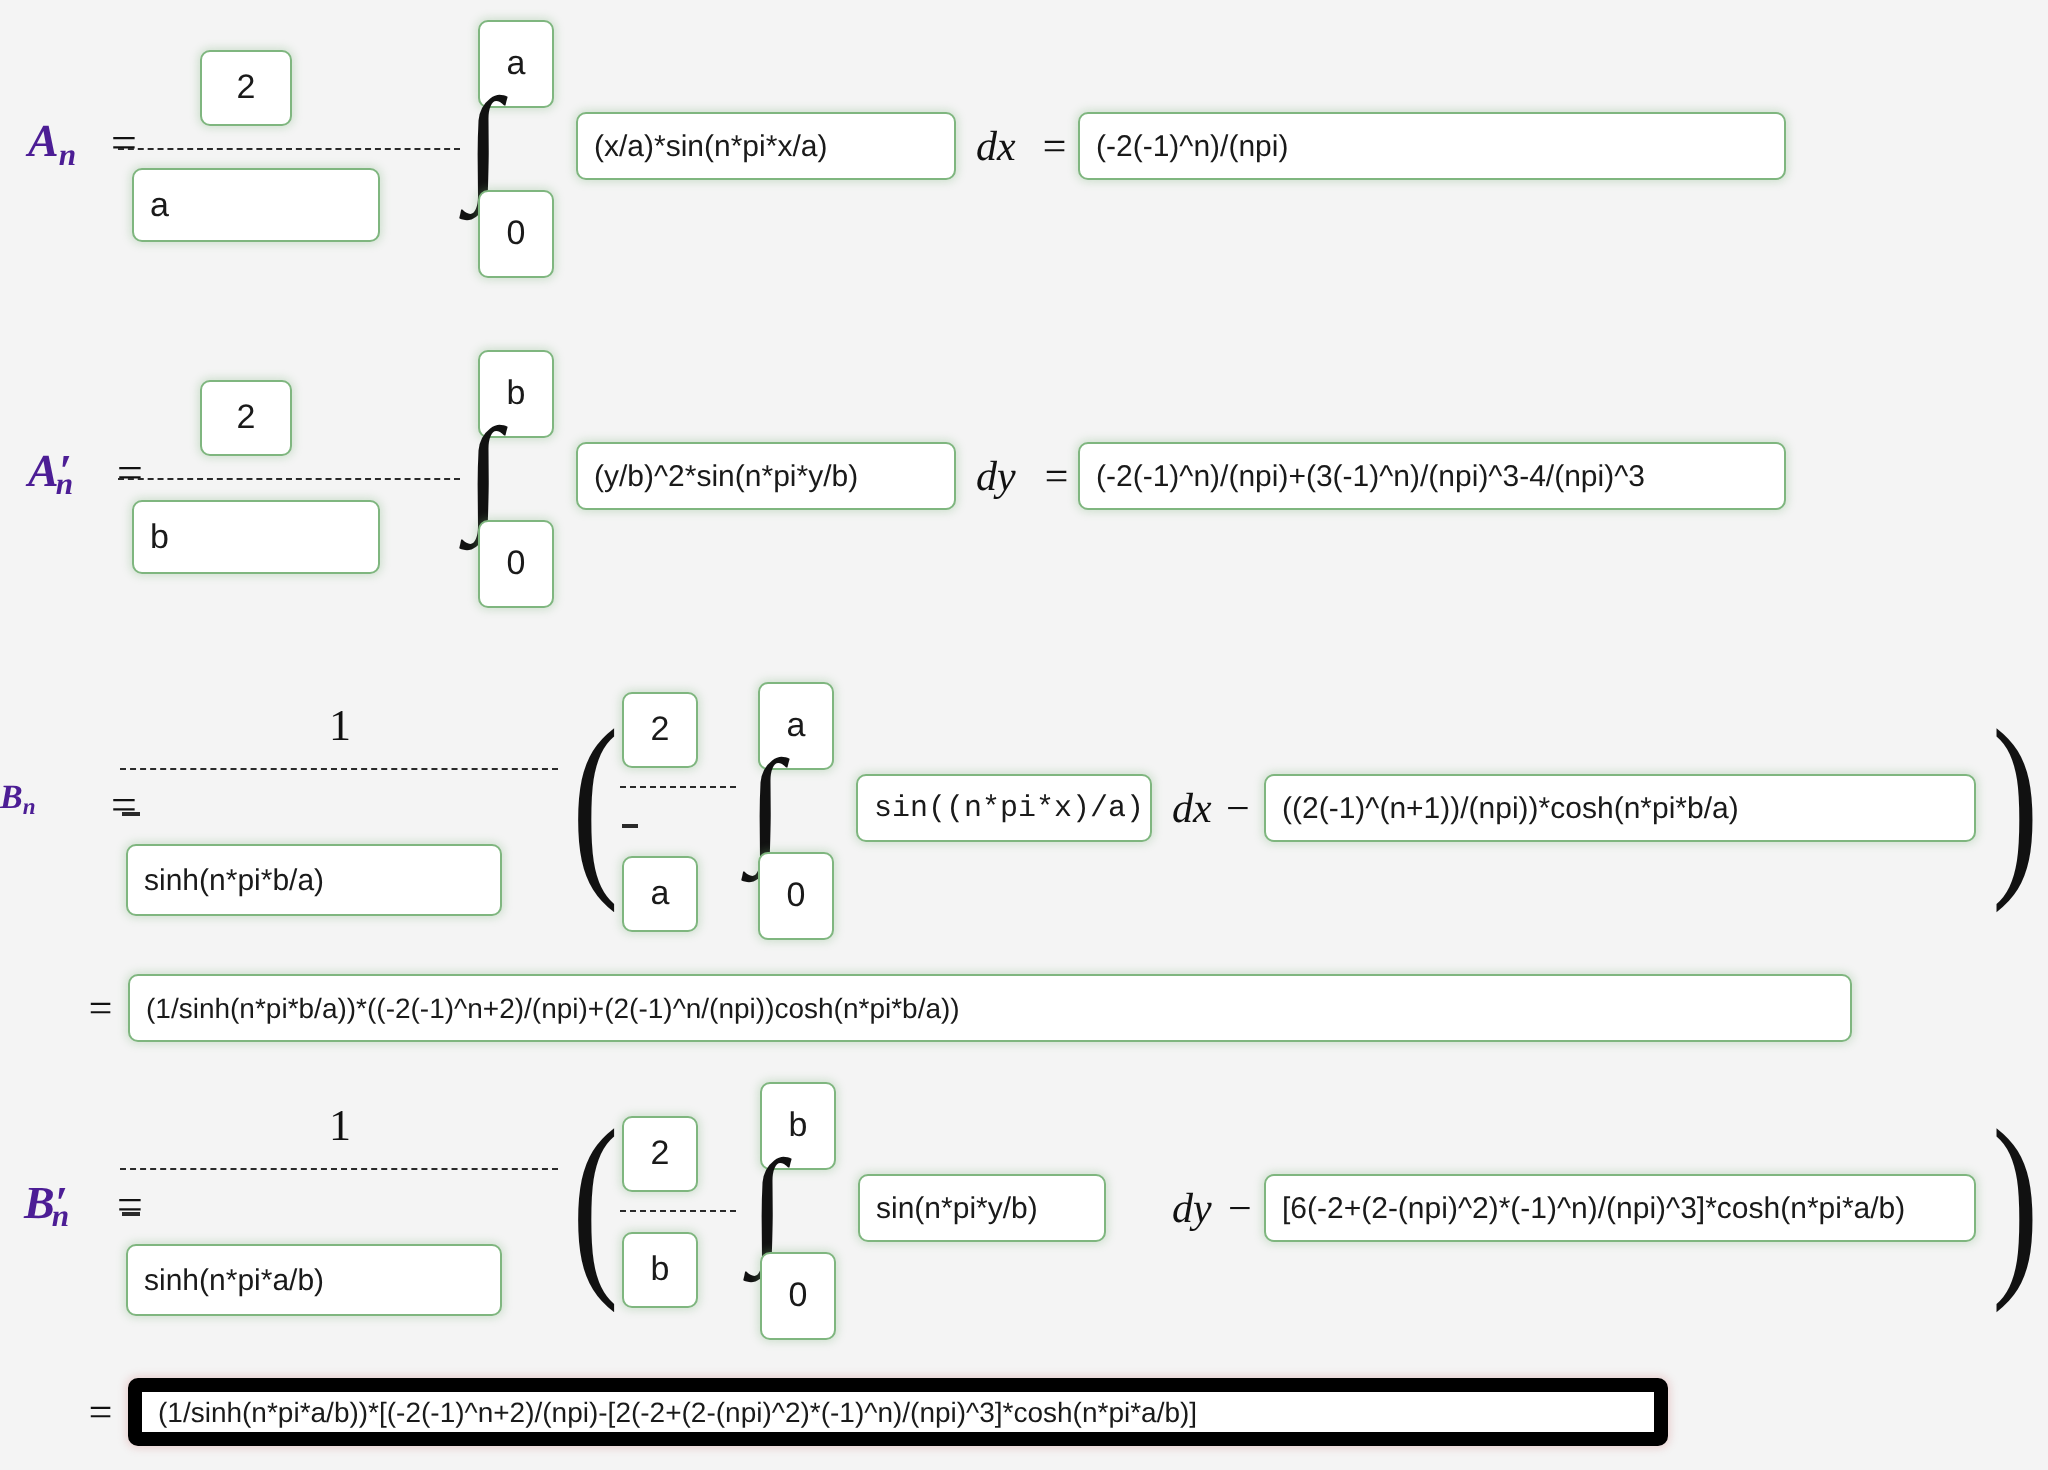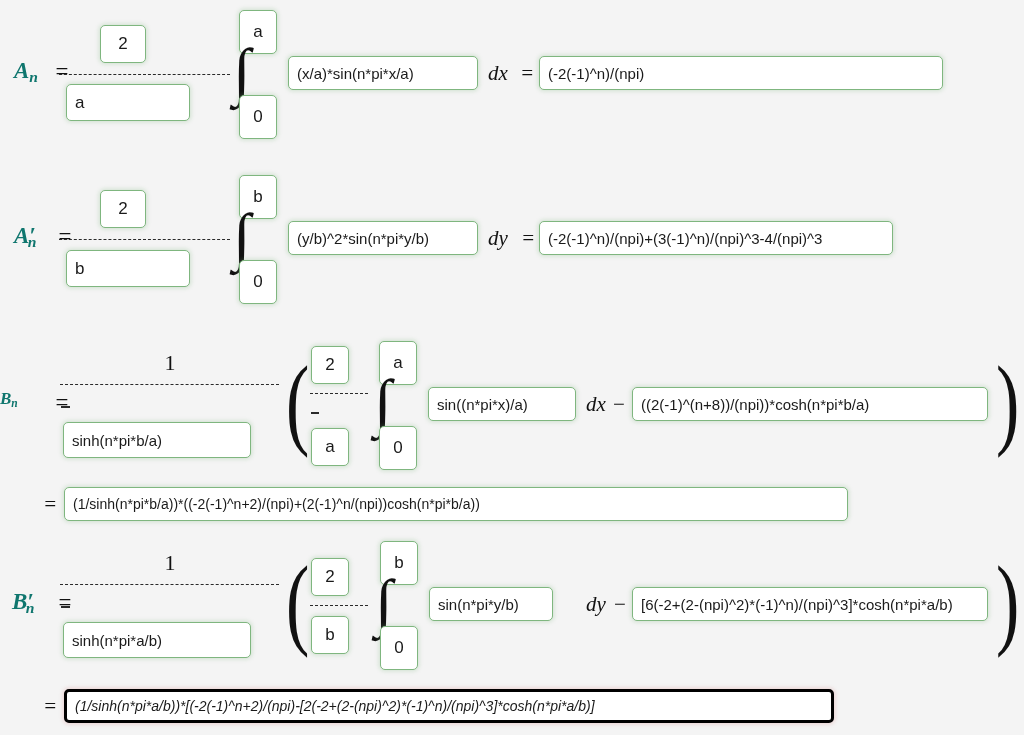--- a/index.html
+++ b/index.html
@@ -26,41 +26,40 @@
     display: flex;
     align-items: center;
     font-family: "Liberation Sans", sans-serif;
     color: #1a1a1a;
     white-space: nowrap;
     overflow: hidden;
     padding: 0 8px;
     position: absolute;
   }
   .box.err {
-    border: 3px solid #000000;
+    border: 7px solid #000000;
     box-shadow: 0 0 4px 1px rgba(208,123,123,0.30);
-    font-style: italic;
   }
 
   
   .math {
     position: absolute;
     font-family: "Liberation Serif", "DejaVu Serif", serif;
     font-style: italic;
     color: #111;
     white-space: nowrap;
   }
   .math.up { font-style: normal; }
 
   .lbl {
     position: absolute;
     font-family: "Liberation Serif", "DejaVu Serif", serif;
     font-style: italic;
     font-weight: bold;
-    color: #0f766e;
+    color: #4c1d95;
     white-space: nowrap;
   }
   .lbl .sub {
     font-size: 0.68em;
     font-style: italic;
     font-weight: bold;
     vertical-align: -0.28em;
     margin-left: 0px;
   }
 
@@ -120,21 +119,21 @@
 <div class="frac-bar" style="left:59px; top:74px; width:171px;"></div>
 <div class="box" style="left:66px; top:84px; width:124px; height:37px; font-size:17px;">a</div>
 
 <div class="box" style="left:239px; top:10px; width:38px; height:44px; justify-content:center; font-size:17px;">a</div>
 <div class="integral" style="left:233px; top:40px; font-size:64px;">∫</div>
 <div class="box" style="left:239px; top:95px; width:38px; height:44px; justify-content:center; font-size:17px;">0</div>
 
 <div class="box" style="left:288px; top:56px; width:190px; height:34px; font-size:15px;">(x/a)*sin(n*pi*x/a)</div>
 <div class="math" style="left:488px; top:61px; font-size:21px;">dx</div>
 <div class="math" style="left:520px; top:61px; font-size:21px;">=</div>
-<div class="box" style="left:539px; top:56px; width:404px; height:34px; font-size:15px;">(-2(-1)^n)/(npi)</div>
+<div class="box" style="left:539px; top:56px; width:354px; height:34px; font-size:15px;">(-2(-1)^n)/(npi)</div>
 
 <div class="lbl" style="left:14px; top:223px; font-size:23px;">
   <span>A</span><span style="font-style:italic;">′</span><span class="sub" style="margin-left:-8px;">n</span>
 </div>
 <div class="math" style="left:57px; top:224px; font-size:23px;">=</div>
 
 <div class="box" style="left:100px; top:190px; width:46px; height:38px; justify-content:center; font-size:17px;">2</div>
 <div class="frac-bar" style="left:59px; top:239px; width:171px;"></div>
 <div class="box" style="left:66px; top:250px; width:124px; height:37px; font-size:17px;">b</div>
 
@@ -161,29 +160,29 @@
 
 <div class="box" style="left:311px; top:346px; width:38px; height:38px; justify-content:center; font-size:17px;">2</div>
 <div class="frac-bar thin" style="left:310px; top:393px; width:58px;"></div>
 <div class="stray-dash" style="left:311px; top:412px; width:8px;"></div>
 <div class="box" style="left:311px; top:428px; width:38px; height:38px; justify-content:center; font-size:17px;">a</div>
 
 <div class="box" style="left:379px; top:341px; width:38px; height:44px; justify-content:center; font-size:17px;">a</div>
 <div class="integral" style="left:374px; top:371px; font-size:64px;">∫</div>
 <div class="box" style="left:379px; top:426px; width:38px; height:44px; justify-content:center; font-size:17px;">0</div>
 
-<div class="box" style="left:428px; top:387px; width:148px; height:34px; font-size:15px;">sin((n*pi*x)/a)</div>
+<div class="box" style="left:428px; top:387px; width:148px; height:34px; font-size:15px;font-family:Liberation Mono, monospace;">sin((n*pi*x)/a)</div>
 <div class="math" style="left:586px; top:392px; font-size:21px;">dx</div>
 <div class="math up" style="left:613px; top:392px; font-size:21px;">−</div>
-<div class="box" style="left:632px; top:387px; width:356px; height:34px; font-size:15px;">((2(-1)^(n+8))/(npi))*cosh(n*pi*b/a)</div>
+<div class="box" style="left:632px; top:387px; width:356px; height:34px; font-size:15px;">((2(-1)^(n+1))/(npi))*cosh(n*pi*b/a)</div>
 
 <div class="paren" style="left:996px; top:352px; font-size:70px; transform:scaleY(1.45); transform-origin:top left;">)</div>
 
 <div class="math" style="left:43px; top:492px; font-size:21px;">=</div>
-<div class="box" style="left:64px; top:487px; width:784px; height:34px; font-size:14px;">(1/sinh(n*pi*b/a))*((-2(-1)^n+2)/(npi)+(2(-1)^n/(npi))cosh(n*pi*b/a))</div>
+<div class="box" style="left:64px; top:487px; width:862px; height:34px; font-size:14px;">(1/sinh(n*pi*b/a))*((-2(-1)^n+2)/(npi)+(2(-1)^n/(npi))cosh(n*pi*b/a))</div>
 
 <div class="lbl" style="left:12px; top:589px; font-size:23px;">
   <span>B</span><span style="font-style:italic;">′</span><span class="sub" style="margin-left:-8px;">n</span>
 </div>
 <div class="math" style="left:57px; top:590px; font-size:23px;">=</div>
 
 <div class="numer" style="left:60px; top:550px; width:220px; font-size:22px;">1</div>
 <div class="frac-bar" style="left:60px; top:584px; width:219px;"></div>
 <div class="stray-dash" style="left:61px; top:606px; width:9px;"></div>
 <div class="box" style="left:63px; top:622px; width:188px; height:36px; font-size:15px;">sinh(n*pi*a/b)</div>

